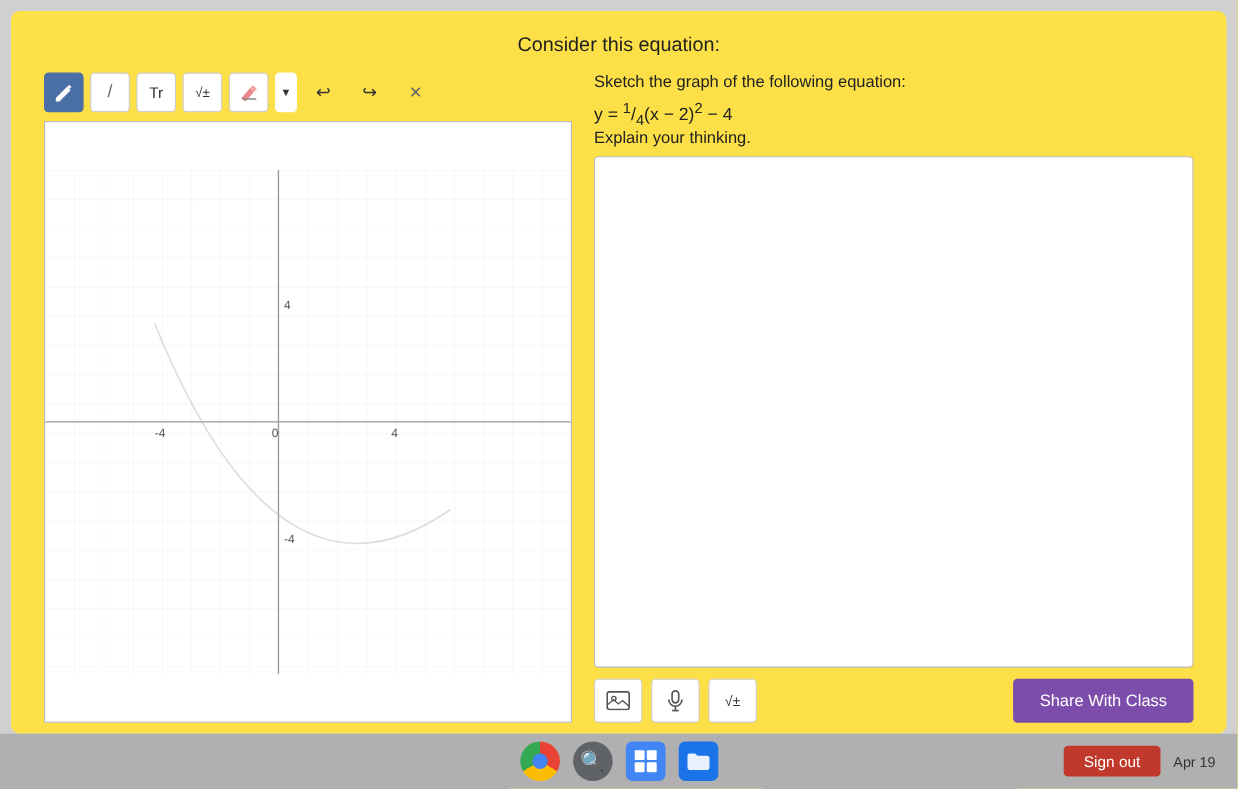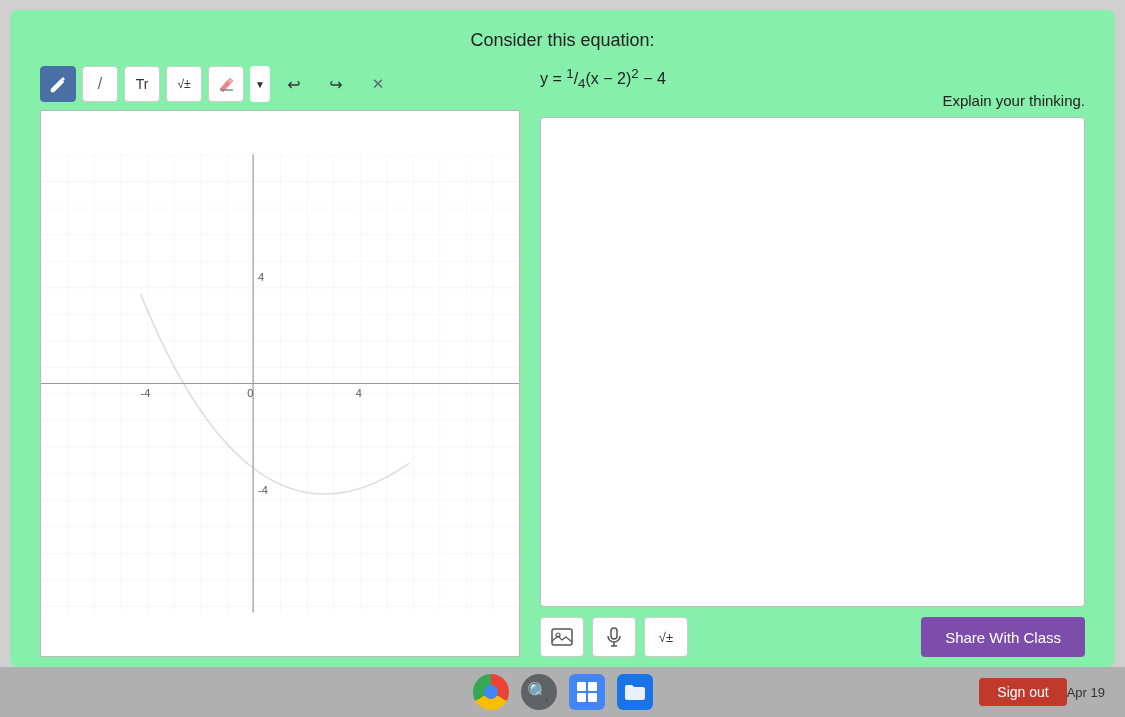--- a/index.html
+++ b/index.html
@@ -11,21 +11,21 @@
       overflow: hidden;
       position: relative;
     }
 
     .screen {
       position: absolute;
       top: 10px;
       left: 10px;
       right: 10px;
       bottom: 50px;
-      background: #86efac;
+      background: #fde047;
       border-radius: 8px;
       overflow: hidden;
     }
 
     .main-content {
       display: flex;
       flex-direction: column;
       height: 100%;
       padding: 20px 30px 10px 30px;
     }
@@ -109,21 +109,20 @@
     .equation {
       font-size: 16px;
       margin-bottom: 0;
       color: #222;
     }
 
     .explain-label {
       font-size: 15px;
       margin-bottom: 8px;
       color: #222;
-      text-align: right;
     }
 
     .text-area-container {
       flex: 1;
       border: 1px solid #bbb;
       background: #fff;
       border-radius: 4px;
       margin-bottom: 10px;
       min-height: 160px;
     }
@@ -190,20 +189,21 @@
       align-items: center;
       justify-content: center;
       cursor: pointer;
     }
 
     .taskbar-right {
       position: absolute;
       right: 20px;
       display: flex;
       align-items: center;
+      gap: 12px;
     }
 
     .sign-out-btn {
       background: #c0392b;
       color: #fff;
       border: none;
       border-radius: 4px;
       padding: 6px 18px;
       font-size: 14px;
       cursor: pointer;
@@ -292,20 +292,21 @@
             <text x="218" y="127" font-size="11" fill="#555">4</text>
 
             <text x="218" y="341" font-size="11" fill="#555">-4</text>
 
             <path d="M 100 140 Q 213 420 370 310" fill="none" stroke="#aaa" stroke-width="1.5" stroke-dasharray="none" opacity="0.4"></path>
           </svg>
         </div>
       </div>
 
       <div class="right-panel">
+        <div class="right-panel-title">Sketch the graph of the following equation:</div>
 
         <div class="equation">
           
           <span>
             y = <sup>1</sup>/<sub>4</sub>(x − 2)<sup>2</sup> − 4
           </span>
         </div>
 
         <div class="explain-label">Explain your thinking.</div>
 

